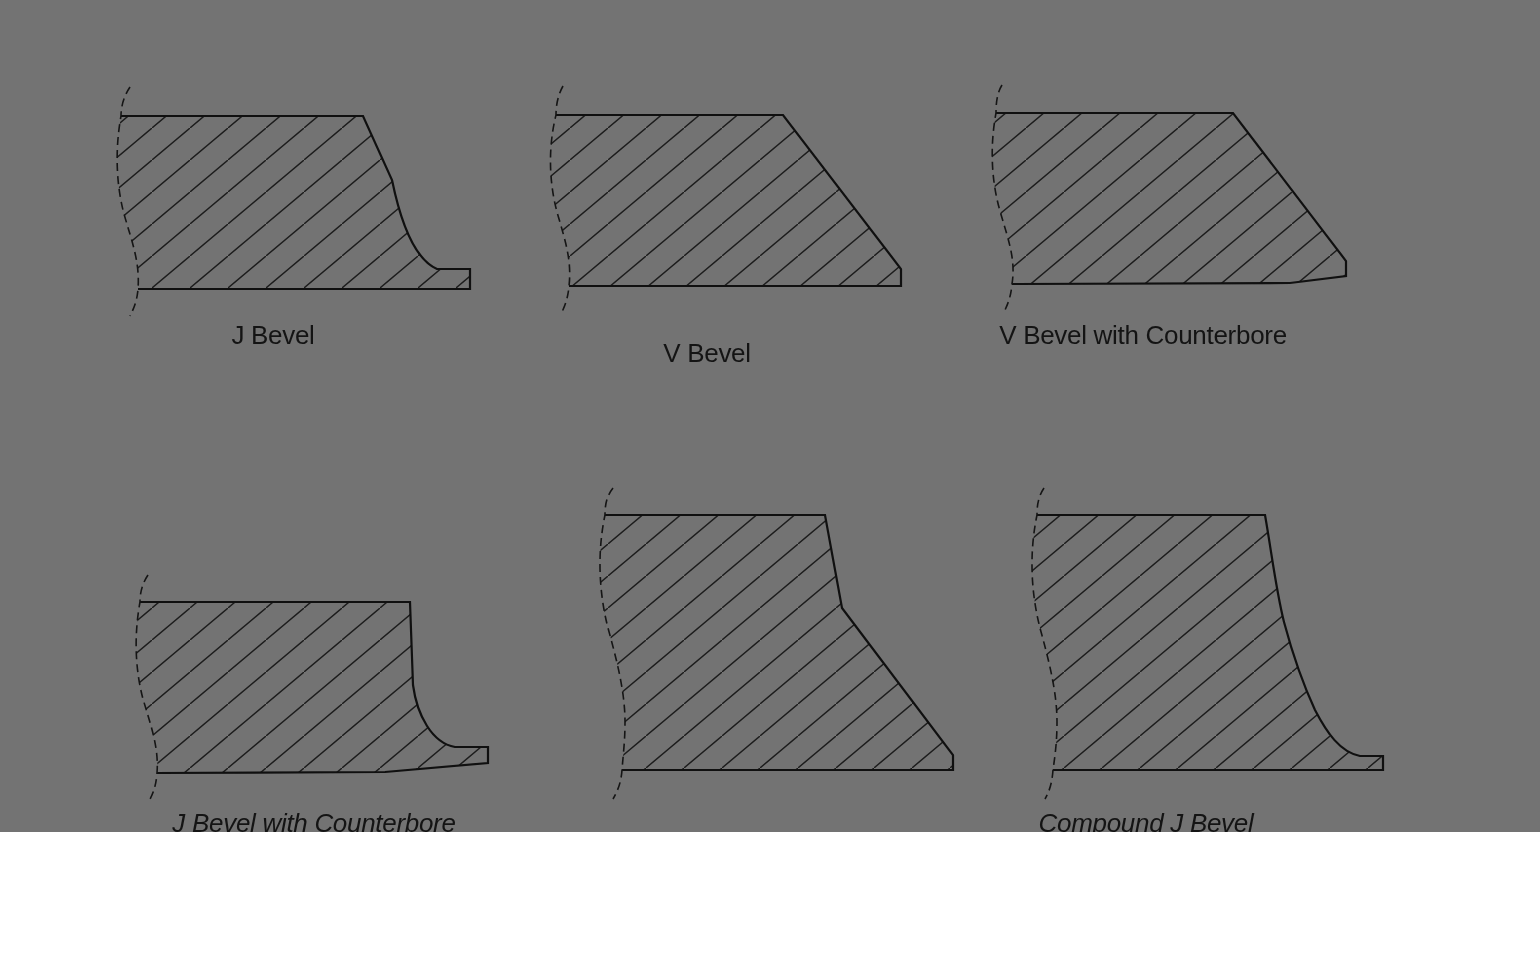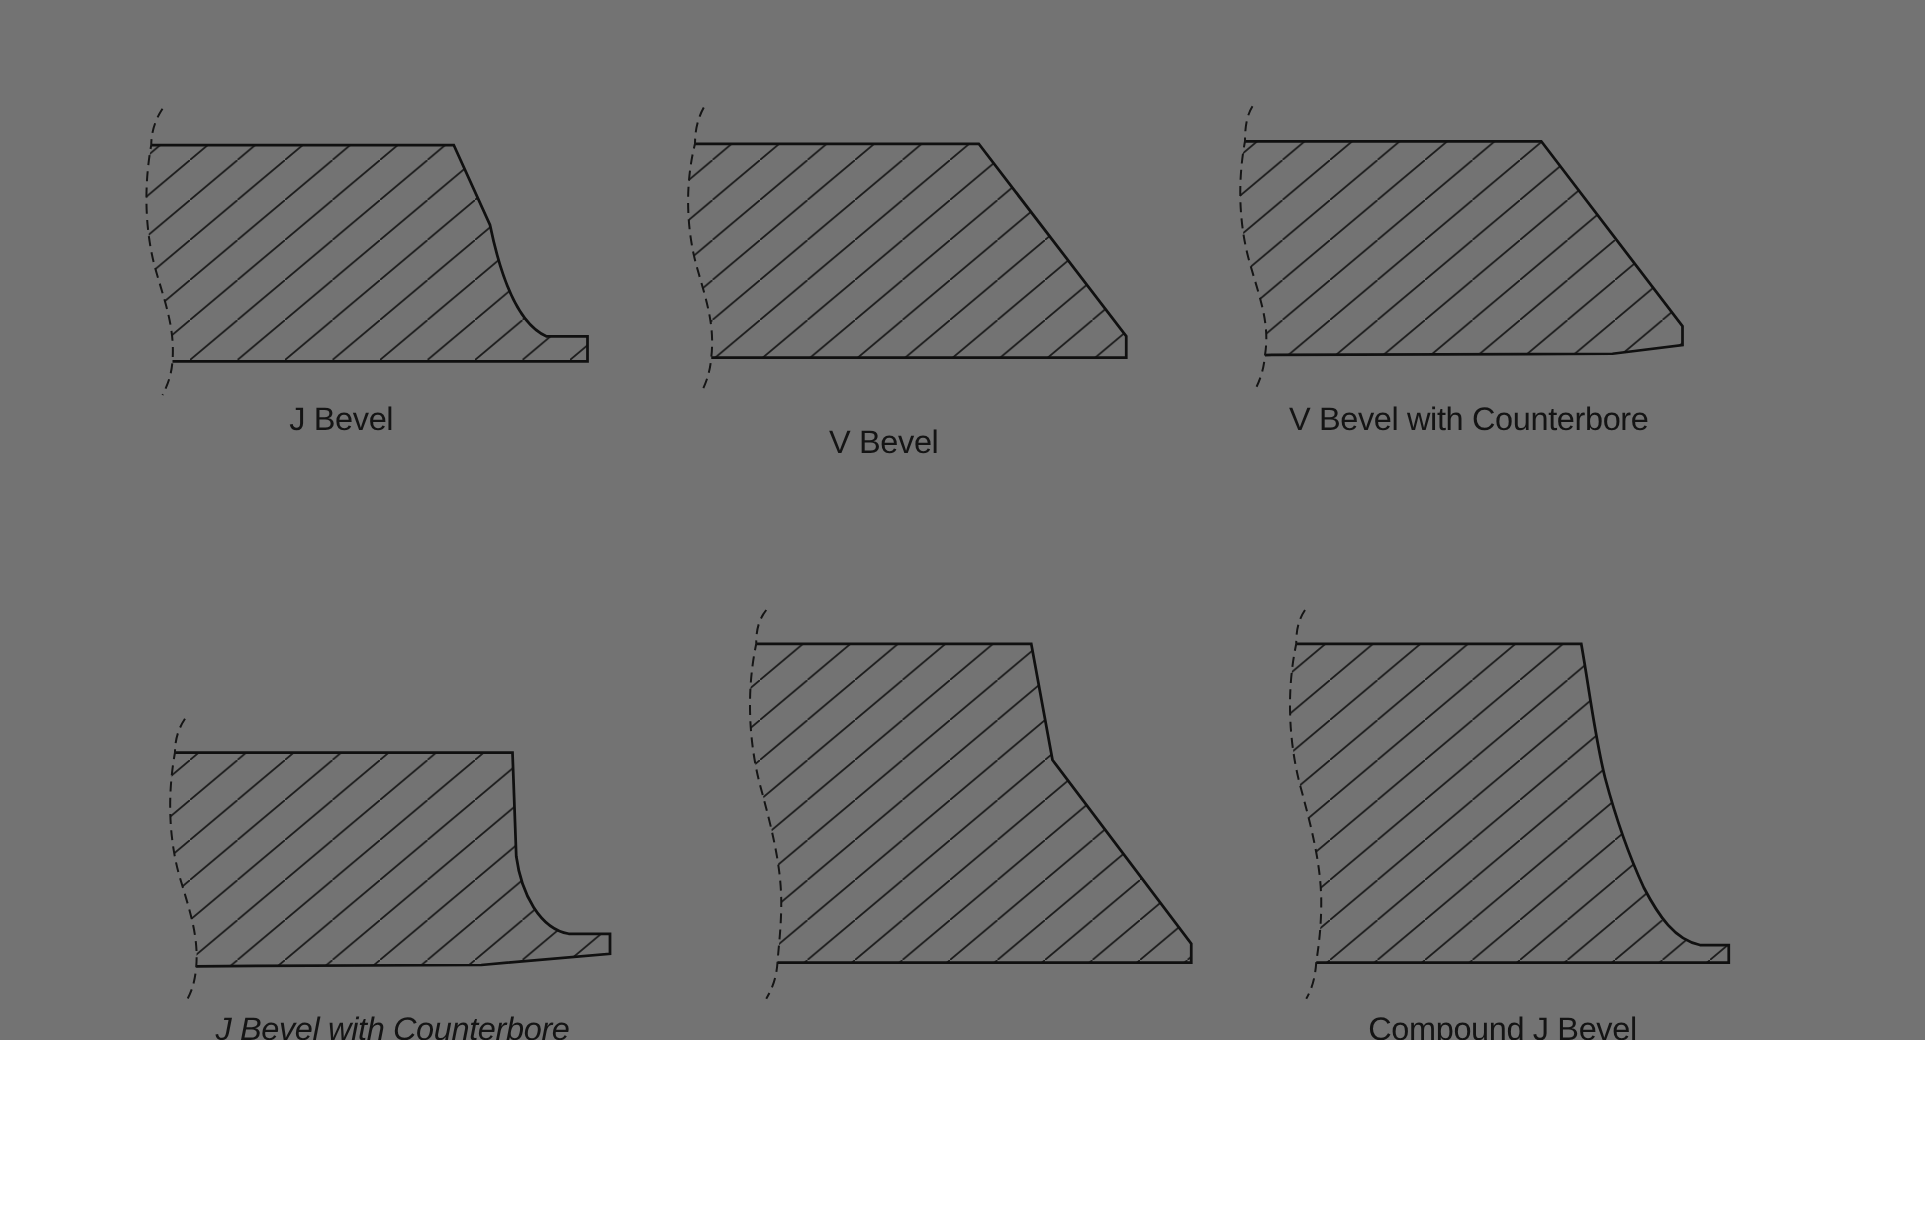--- a/index.html
+++ b/index.html
@@ -91,17 +91,17 @@
 
     <g>
       <path class="hatch-fill" fill="url(#hatch)" d="M 1037,515 L 1265,515 C 1272,555 1276,590 1284,622 C 1292,652 1302,682 1315,710 C 1327,733 1340,752 1360,756 L 1383,756 L 1383,770 L 1053,770 C 1055,756 1057,742 1057,722 C 1057,692 1049,661 1040,628 C 1031,593 1029,553 1037,515 Z"></path>
       <path class="outline" d="M 1037,515 L 1265,515 C 1272,555 1276,590 1284,622 C 1292,652 1302,682 1315,710 C 1327,733 1340,752 1360,756 L 1383,756 L 1383,770 L 1053,770"></path>
       <path class="dash-curve" d="M 1044,488 C 1038,497 1037,506 1037,515 C 1029,553 1031,593 1040,628 C 1049,661 1057,692 1057,722 C 1057,742 1055,756 1053,770 C 1052,784 1049,792 1045,799"></path>
     </g>
   </svg>
 
   <div class="figure-label" style="left:273px;  top:318px;">J Bevel</div>
   <div class="figure-label" style="left:707px;  top:336px;">V Bevel</div>
-  <div class="figure-label" style="left:1175px; top:318px;">V Bevel with Counterbore</div>
+  <div class="figure-label" style="left:1143px; top:318px;">V Bevel with Counterbore</div>
   <div class="figure-label" style="left:314px;  top:806px;font-style:italic;">J Bevel with Counterbore</div>
-  <div class="figure-label" style="left:1202px; top:806px;">Compound J Bevel</div>
+  <div class="figure-label" style="left:1146px; top:806px;font-style:italic;">Compound J Bevel</div>
 
 </div>
 
 </body></html>

